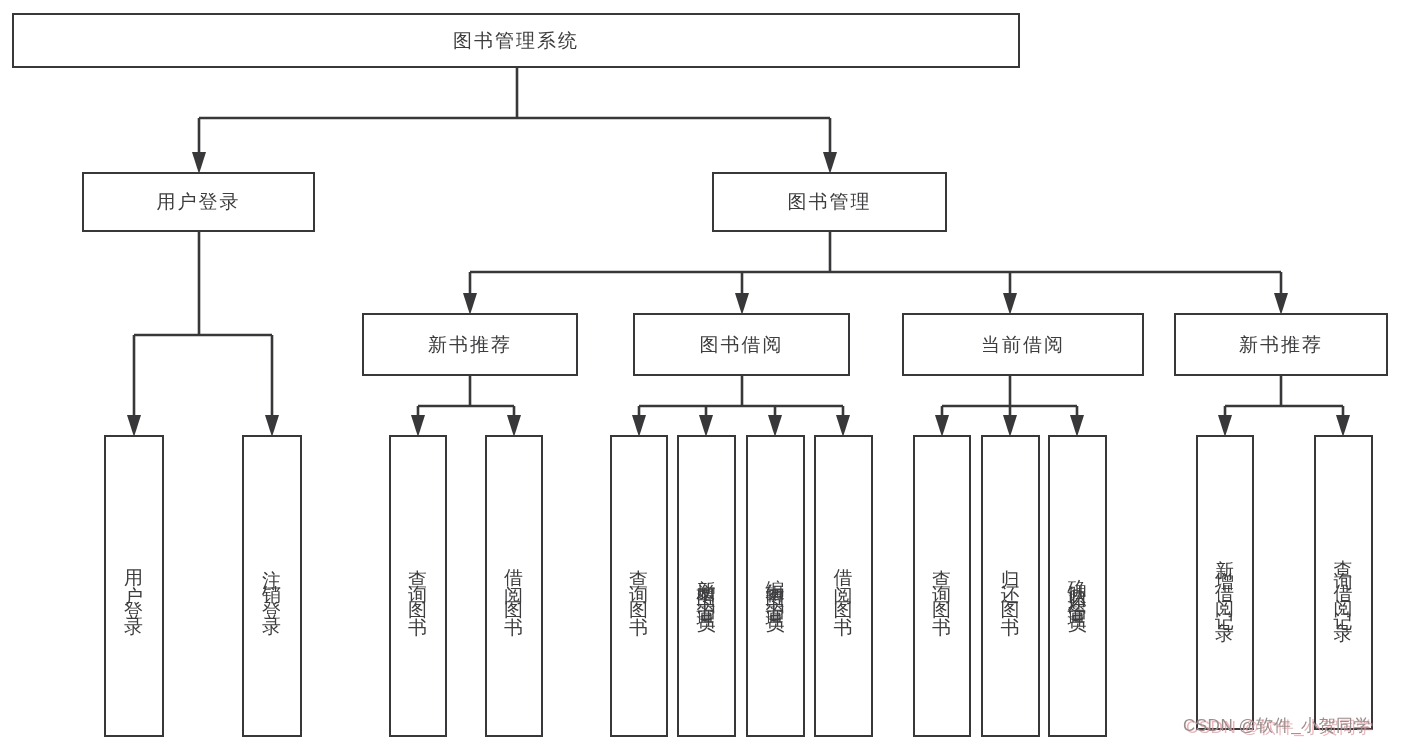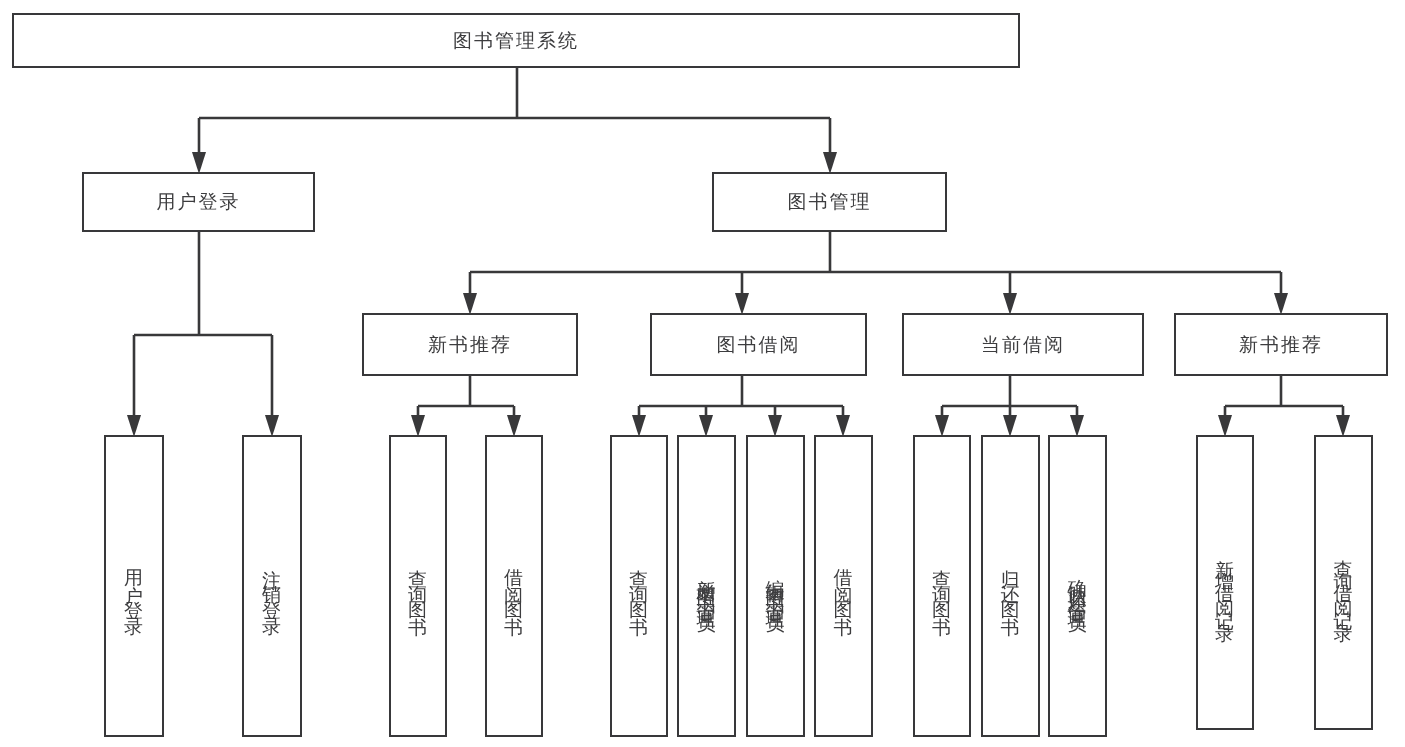--- a/index.html
+++ b/index.html
@@ -100,21 +100,21 @@
   <div class="node" style="left:82px;top:172px;width:233px;height:60px">
     <span>用户登录</span>
   </div>
   <div class="node" style="left:712px;top:172px;width:235px;height:60px">
     <span>图书管理</span>
   </div>
 
   <div class="node" style="left:362px;top:313px;width:216px;height:63px">
     <span>新书推荐</span>
   </div>
-  <div class="node" style="left:650px;top:313px;width:217px;height:63px">
+  <div class="node" style="left:633px;top:313px;width:217px;height:63px">
     <span>图书借阅</span>
   </div>
   <div class="node" style="left:902px;top:313px;width:242px;height:63px">
     <span>当前借阅</span>
   </div>
   <div class="node" style="left:1174px;top:313px;width:214px;height:63px">
     <span>新书推荐</span>
   </div>
 
   <div class="node leaf" style="left:104px;top:435px;width:60px;height:302px">
@@ -154,14 +154,15 @@
     <span class="ls-t">确认归还（管理员）</span>
   </div>
 
   <div class="node leaf" style="left:1196px;top:435px;width:58px;height:295px">
     <span class="ls-m">新增借阅记录</span>
   </div>
   <div class="node leaf" style="left:1314px;top:435px;width:59px;height:295px">
     <span class="ls-m">查询借阅记录</span>
   </div>
 
+  <div class="watermark">CSDN @软件_小贺同学</div>
 
 </div>
 
 </body></html>

